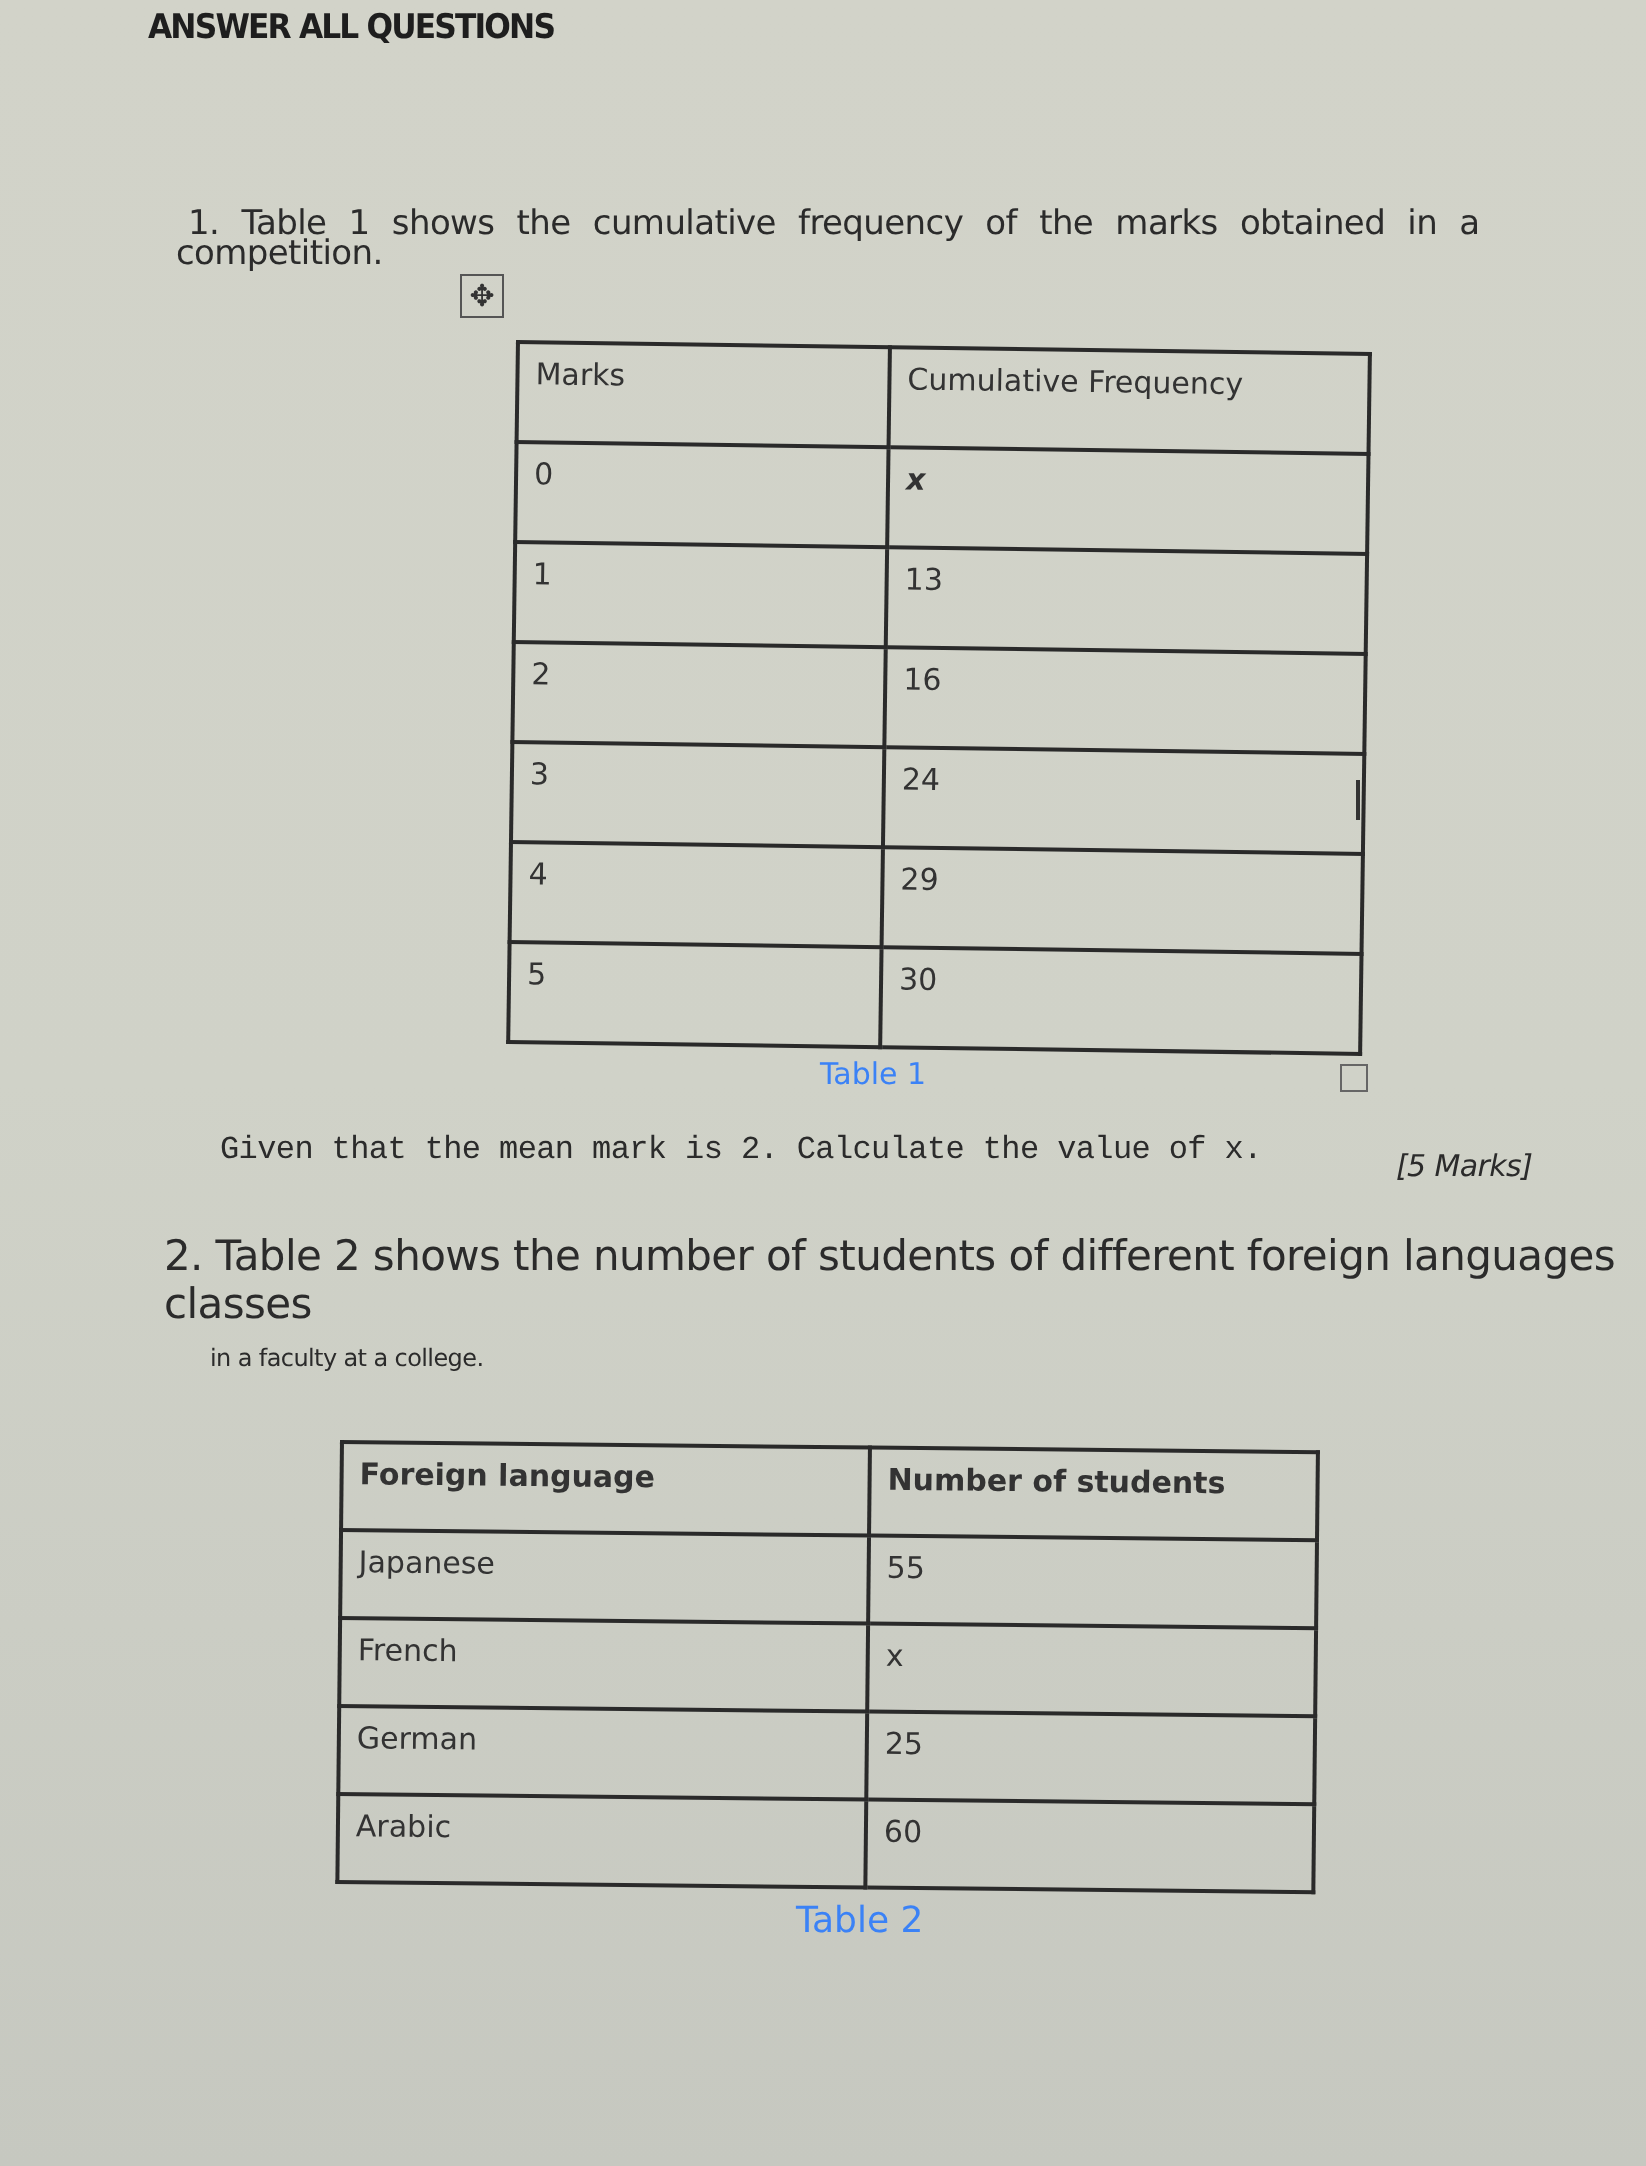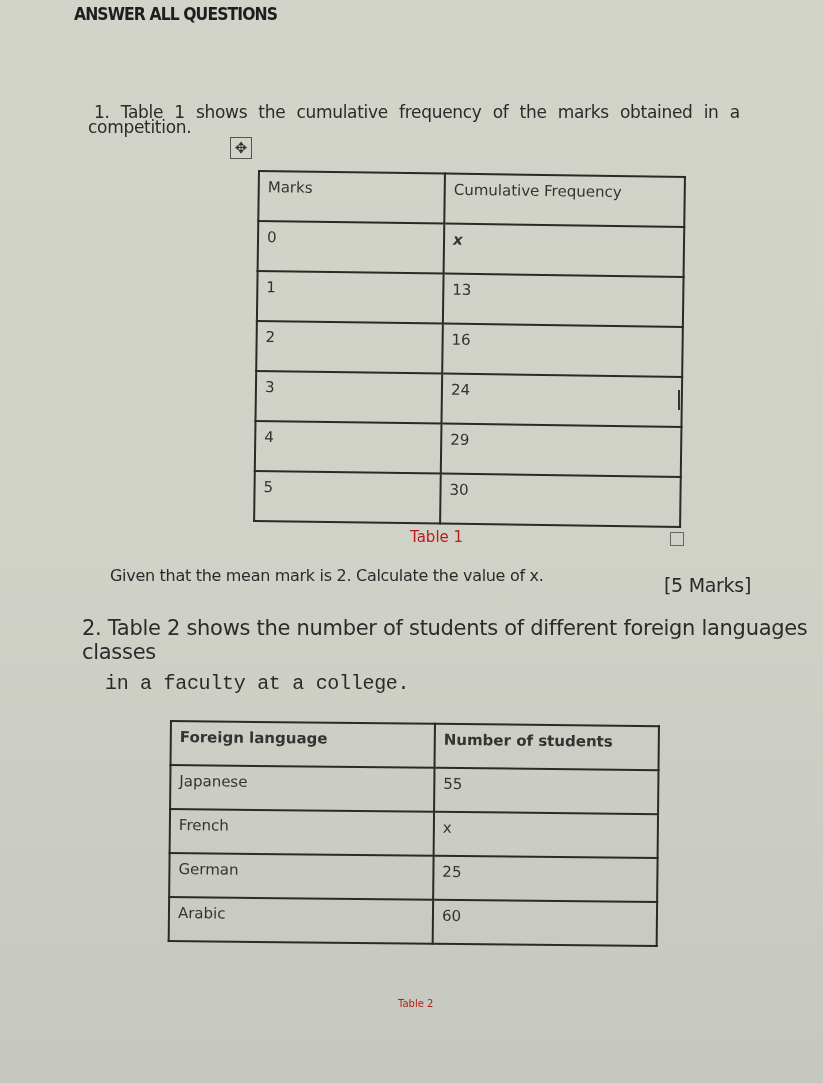--- a/index.html
+++ b/index.html
@@ -19,33 +19,33 @@
     left: 230px; top: 137px; width: 22px; height: 22px;
     border: 1px solid #555; box-sizing: border-box;
     font-size: 15px; line-height: 20px; text-align: center; color: #333;
   }
   table.tbl { border-collapse: collapse; position: absolute; }
   table.tbl td { border: 2px solid #2a2a2a; vertical-align: top; padding: 6px 8px; font-size: 15px; color: #333; }
   .t1 { left: 258px; top: 170px; width: 428px; transform: rotate(0.8deg); transform-origin: left top; }
   .t1 td { height: 36px; }
   .t1 td.c1 { width: 168px; }
   .t1 .x { font-style: italic; font-weight: bold; }
-  .caption { font-size: 15px; color: #b91c1c; }
+  .caption { font-size: 15px; color: #3b82f6; }
   .cap1 { left: 410px; top: 528px; }
   .resize-handle { left: 670px; top: 532px; width: 14px; height: 14px; border: 1px solid #666; box-sizing: border-box; }
   .cursor-bar { left: 678px; top: 390px; width: 2px; height: 20px; background: #333; }
-  .given { left: 110px; top: 566px; font-size: 16px; }
-  .marks { left: 664px; top: 574px; font-size: 19px; }
+  .given { left: 110px; top: 566px; font-size: 16px; font-family: Liberation Mono, monospace; }
+  .marks { left: 698px; top: 574px; font-size: 15px; font-style: italic; }
   .q2-line1 { left: 82px; top: 616px; font-size: 21px; }
-  .q2-line2 { left: 105px; top: 672px; font-size: 20px; font-family: Liberation Mono, monospace; }
+  .q2-line2 { left: 105px; top: 672px; font-size: 12px; }
   .t2 { left: 170px; top: 720px; width: 490px; transform: rotate(0.6deg); transform-origin: left top; }
   .t2 td { height: 30px; font-size: 14px; }
   .t2 td.c1 { width: 246px; }
   .t2 .head { font-weight: bold; }
-  .cap2 { left: 398px; top: 950px; font-size: 10px; margin-top: 48px; }
+  .cap2 { left: 398px; top: 950px; font-size: 18px; }
 </style>
 </head>
 <body>
 
 <div class="abs heading">ANSWER ALL QUESTIONS</div>
 
 <div class="abs q-text q1-line1">1. Table 1 shows the cumulative frequency of the marks obtained in a</div>
 <div class="abs q-text q1-line2">competition.</div>
 
 <div class="abs move-handle">✥</div>

